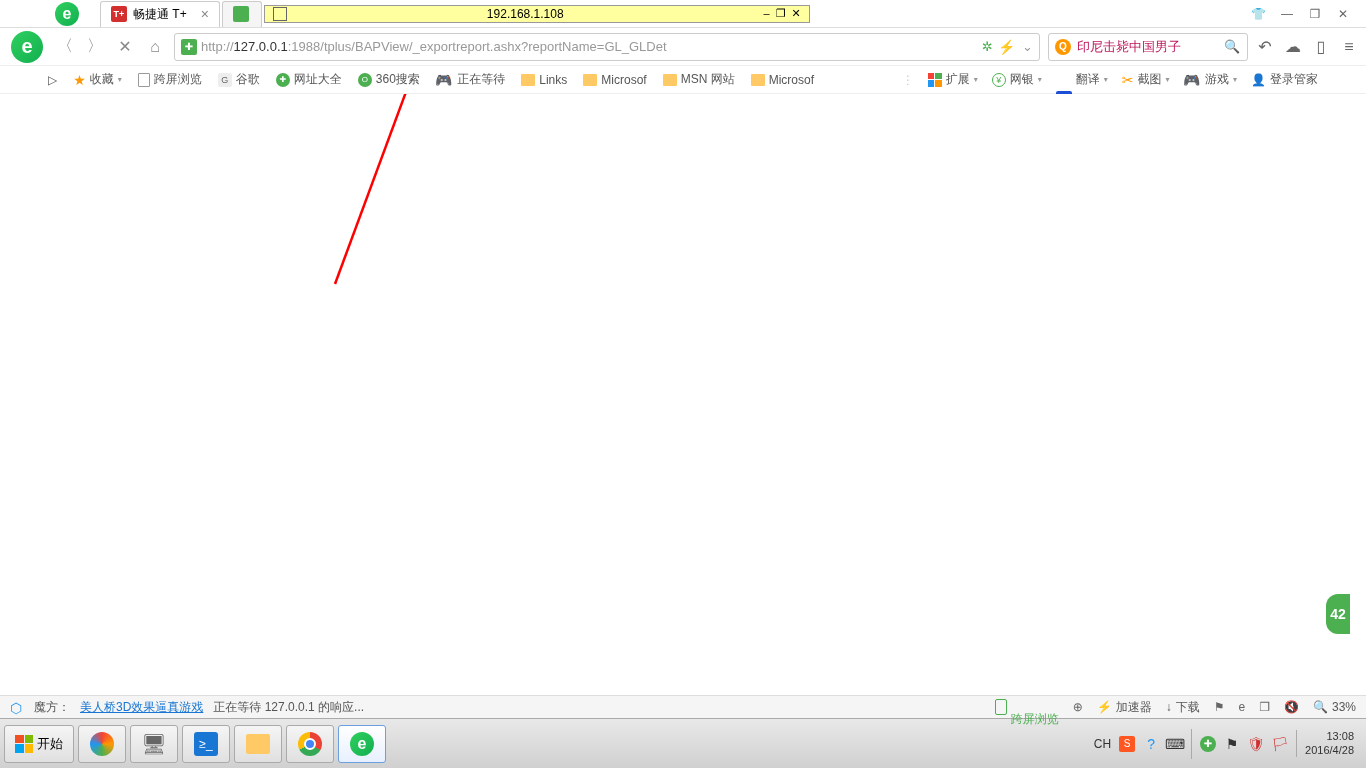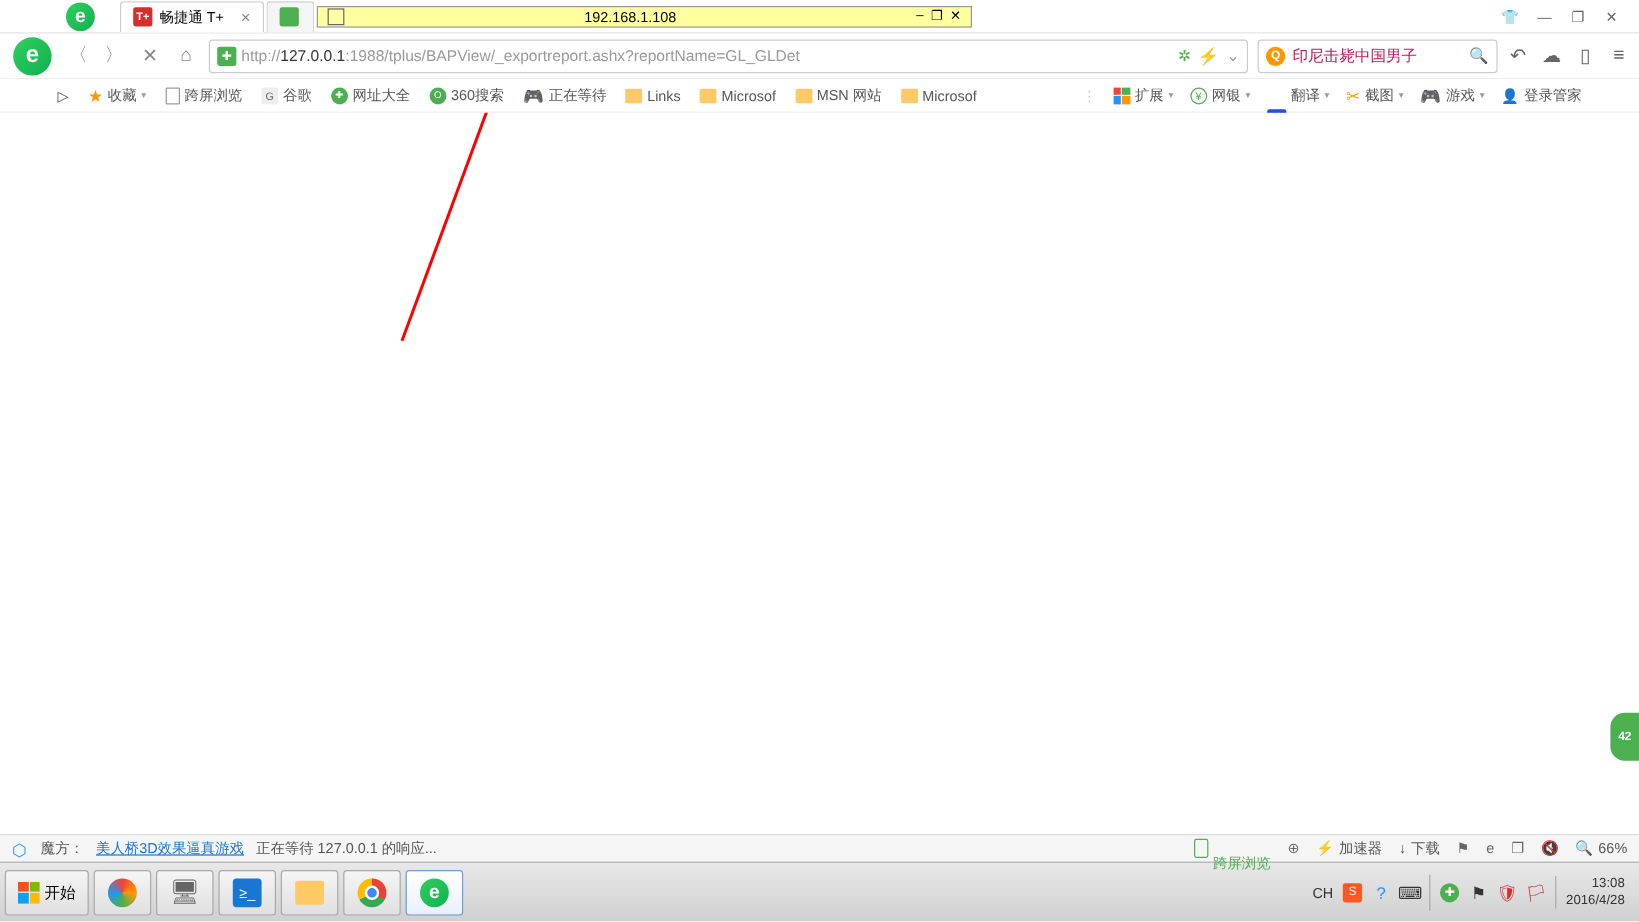--- a/index.html
+++ b/index.html
@@ -53,21 +53,21 @@
     .bm-grid div:nth-child(2) { background: #4caf50; }
     .bm-grid div:nth-child(3) { background: #2196f3; }
     .bm-grid div:nth-child(4) { background: #ff9800; }
     .bm-yen { width: 14px; height: 14px; border: 1px solid #4caf50; border-radius: 50%; color: #4caf50; font-size: 9px; display: flex; align-items: center; justify-content: center; }
     .bm-ao { width: 16px; height: 14px; background: #1d4ed8; color: #fff; font-size: 8px; display: flex; align-items: center; justify-content: center; border-radius: 2px; margin-top: 36px; }
     .bm-cut { color: #ff9800; font-size: 14px; }
     
     
     .content { height: 601px; background: #fff; position: relative; }
     .arrow-annotation { position: absolute; top: 0; left: 330px; pointer-events: none; }
-    .float-badge { position: absolute; right: 0; top: 500px; width: 24px; height: 40px; background: #4caf50; border-radius: 12px 0 0 12px; color: #fff; display: flex; align-items: center; justify-content: center; font-size: 10px; font-weight: bold; }
+    .float-badge { position: absolute; right: 16px; top: 500px; width: 24px; height: 40px; background: #4caf50; border-radius: 12px 0 0 12px; color: #fff; display: flex; align-items: center; justify-content: center; font-size: 14px; font-weight: bold; }
     
     
     .statusbar { height: 23px; background: #f5f5f5; border-top: 1px solid #ddd; display: flex; align-items: center; padding: 0 10px; font-size: 12px; gap: 10px; }
     .status-cube { width: 14px; height: 14px; color: #2196f3; font-size: 14px; }
     .status-label { color: #555; }
     .status-link { color: #1976d2; text-decoration: underline; }
     .status-wait { color: #555; }
     .status-right { margin-left: auto; display: flex; gap: 14px; align-items: center; color: #666; }
     .status-mobile { width: 12px; height: 16px; border: 1px solid #4caf50; border-radius: 2px; }
     .status-green { color: #4caf50; margin-top: 25px; }
@@ -265,21 +265,21 @@
     <span class="bm-item">
       <span>↓</span>
       <span>下载</span>
     </span>
     <span>⚑</span>
     <span>e</span>
     <span>❐</span>
     <span>🔇</span>
     <span class="bm-item">
       <span>🔍</span>
-      <span>66%</span>
+      <span>33%</span>
     </span>
   </div>
 </div>
 
 <div class="taskbar">
   <div class="start-btn">
     <span class="win-flag">
         <div></div>
         <div></div>
         <div></div>

